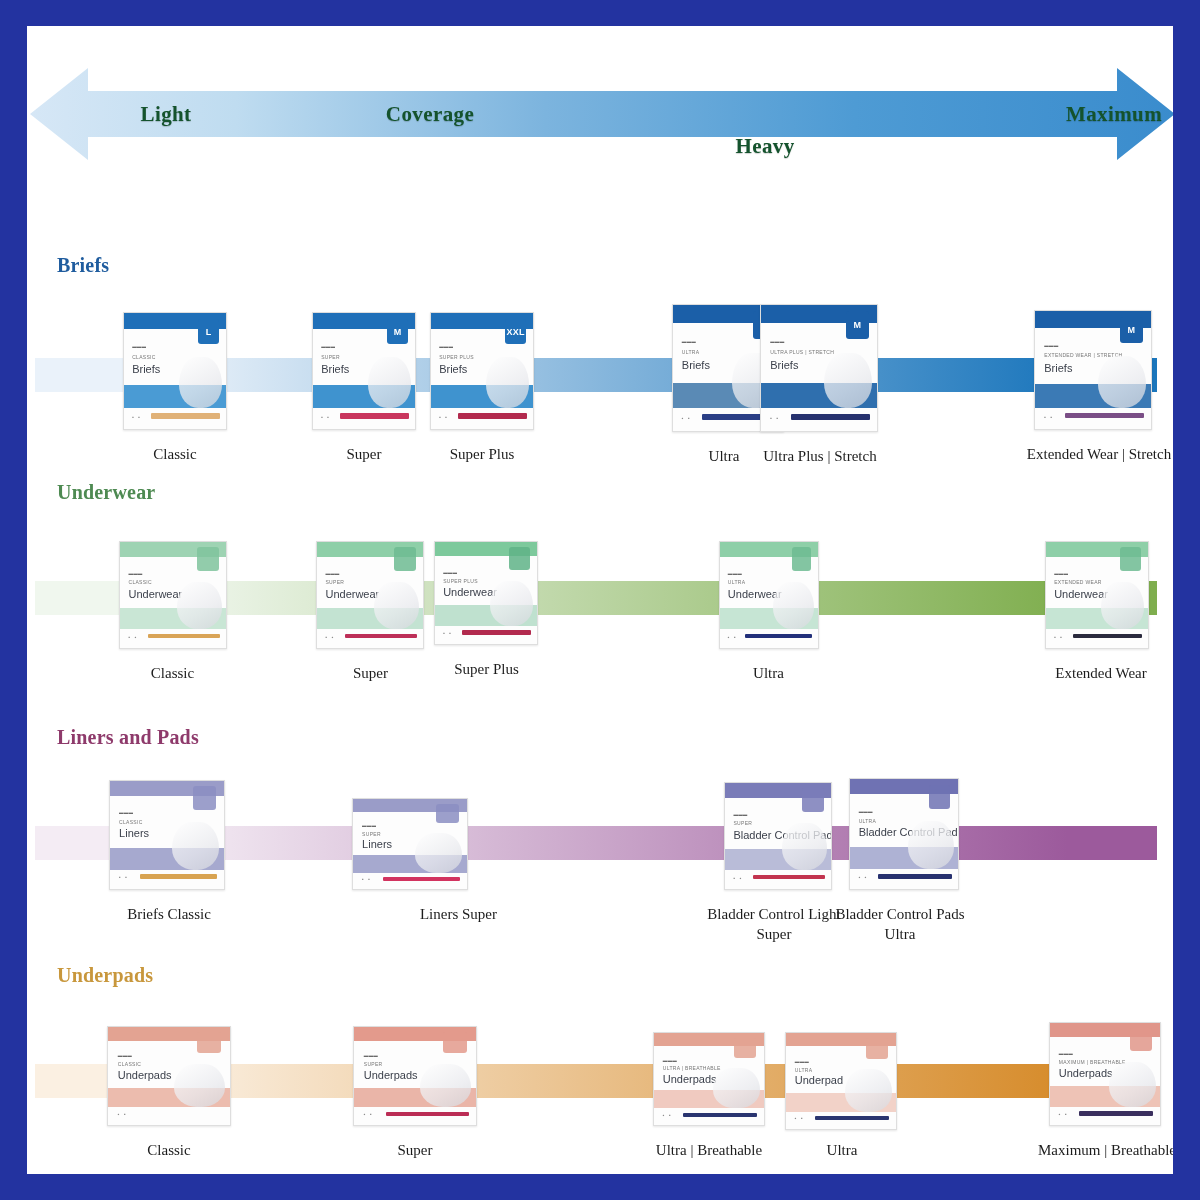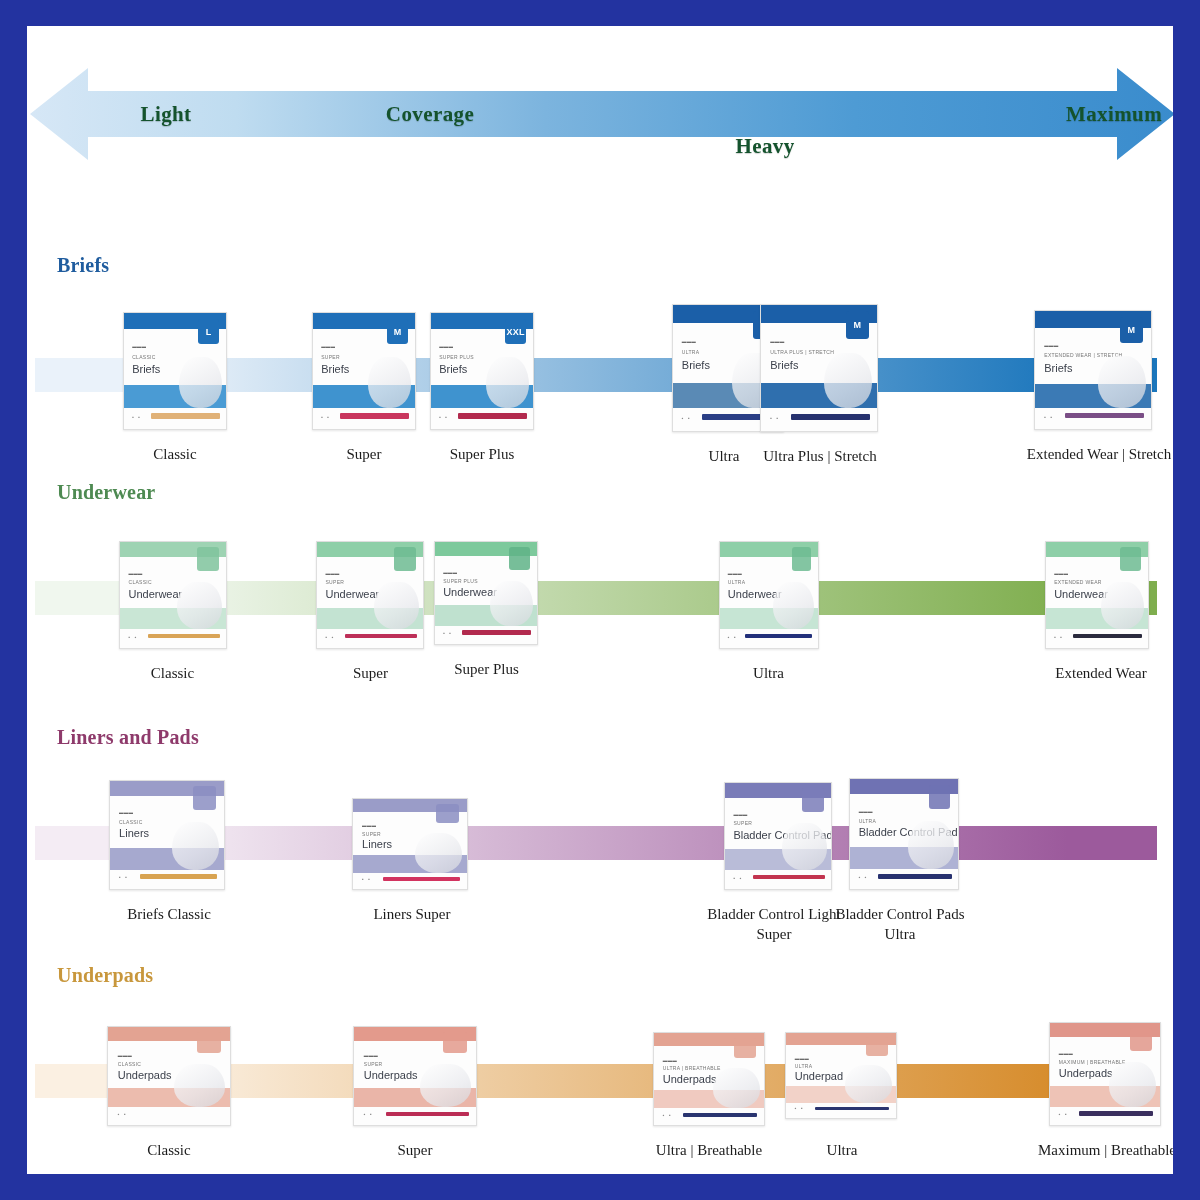--- a/index.html
+++ b/index.html
@@ -384,21 +384,21 @@
             <div class="pkg-top" style="background: rgb(154, 156, 200);"></div>
             <div class="pkg-badge" style="background: rgb(139, 142, 194); opacity: 0.85;"></div>
             <div class="pkg-brand">▬▬▬</div>
             <div class="pkg-sub">SUPER</div>
             <div class="pkg-name">Liners</div>
             <div class="pkg-mid" style="background: rgb(166, 169, 207);"></div>
             <div class="pkg-prod" style="background: linear-gradient(150deg, rgb(255, 255, 255) 0%, rgb(233, 234, 238) 60%, rgb(214, 216, 222) 100%);"></div>
             <div class="pkg-stripe" style="background: rgb(210, 51, 95);"></div>
             <div class="pkg-icons">▪ ▪</div>
           </div>
-          <div class="pkg-label" style="left: 300px; top: 178px; width: 170px;">Liners Super</div>
+          <div class="pkg-label" style="left: 300px; top: 178px; width: 170px; text-align: right;">Liners Super</div>
           <div class="pkg" style="left: 697px; top: 56px; width: 108px; height: 108px;">
             <div class="pkg-top" style="background: rgb(122, 124, 184);"></div>
             <div class="pkg-badge" style="background: rgb(122, 124, 184); opacity: 0.85;"></div>
             <div class="pkg-brand">▬▬▬</div>
             <div class="pkg-sub">SUPER</div>
             <div class="pkg-name">Bladder Control Pads</div>
             <div class="pkg-mid checker" style="background: rgb(185, 188, 216);"></div>
             <div class="pkg-prod" style="background: linear-gradient(150deg, rgb(255, 255, 255) 0%, rgb(233, 234, 238) 60%, rgb(214, 216, 222) 100%);"></div>
             <div class="pkg-stripe" style="background: rgb(194, 52, 79);"></div>
             <div class="pkg-icons">▪ ▪</div>
@@ -449,21 +449,21 @@
             <div class="pkg-badge" style="background: rgb(227, 163, 146); opacity: 0.85;"></div>
             <div class="pkg-brand">▬▬▬</div>
             <div class="pkg-sub">ULTRA | BREATHABLE</div>
             <div class="pkg-name">Underpads</div>
             <div class="pkg-mid checker" style="background: rgb(240, 202, 192);"></div>
             <div class="pkg-prod" style="background: linear-gradient(150deg, rgb(255, 255, 255) 0%, rgb(233, 234, 238) 60%, rgb(214, 216, 222) 100%);"></div>
             <div class="pkg-stripe" style="background: rgb(42, 53, 112);"></div>
             <div class="pkg-icons">▪ ▪</div>
           </div>
           <div class="pkg-label" style="left: 596px; top: 176px; width: 172px;">Ultra | Breathable</div>
-          <div class="pkg" style="left: 758px; top: 68px; width: 112px; height: 87px;">
+          <div class="pkg" style="left: 758px; top: 68px; width: 112px; height: 98px;">
             <div class="pkg-top" style="background: rgb(227, 163, 146);"></div>
             <div class="pkg-badge" style="background: rgb(227, 163, 146); opacity: 0.85;"></div>
             <div class="pkg-brand">▬▬▬</div>
             <div class="pkg-sub">ULTRA</div>
             <div class="pkg-name">Underpad</div>
             <div class="pkg-mid checker" style="background: rgb(242, 210, 200);"></div>
             <div class="pkg-prod" style="background: linear-gradient(150deg, rgb(255, 255, 255) 0%, rgb(233, 234, 238) 60%, rgb(214, 216, 222) 100%);"></div>
             <div class="pkg-stripe" style="background: rgb(42, 53, 112);"></div>
             <div class="pkg-icons">▪ ▪</div>
           </div>

